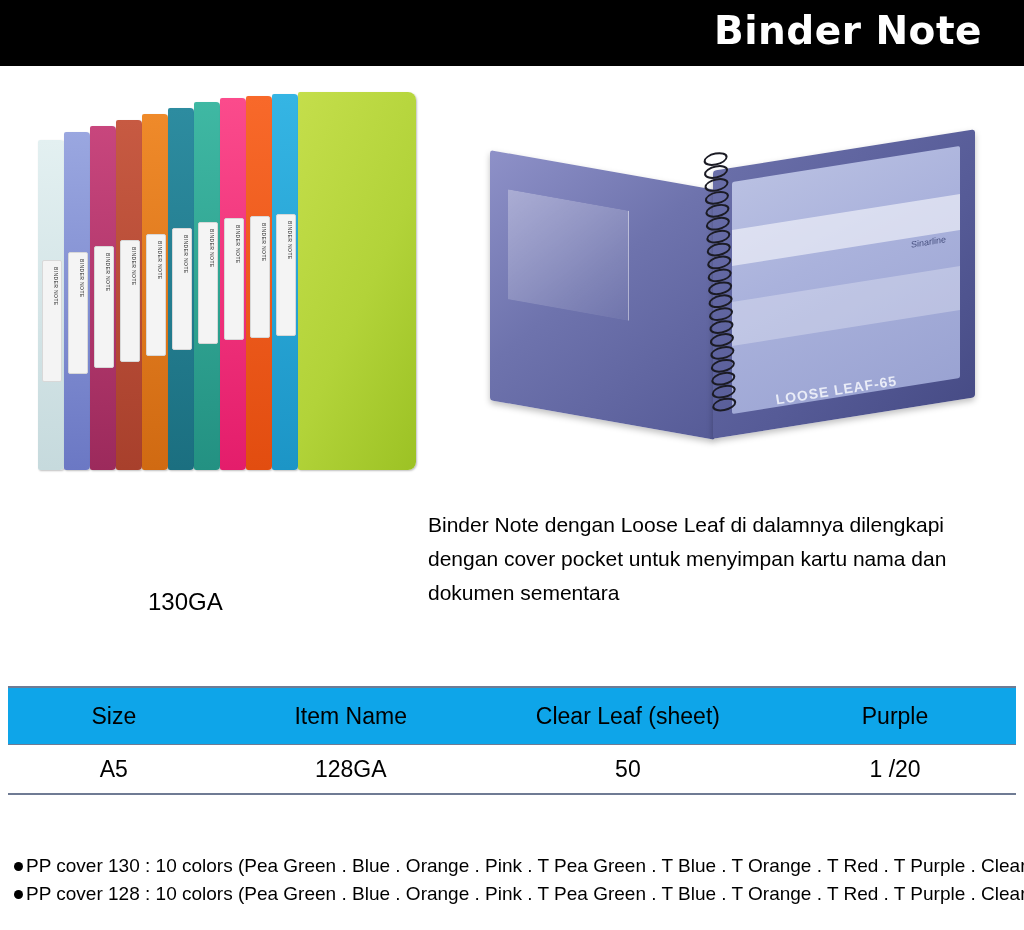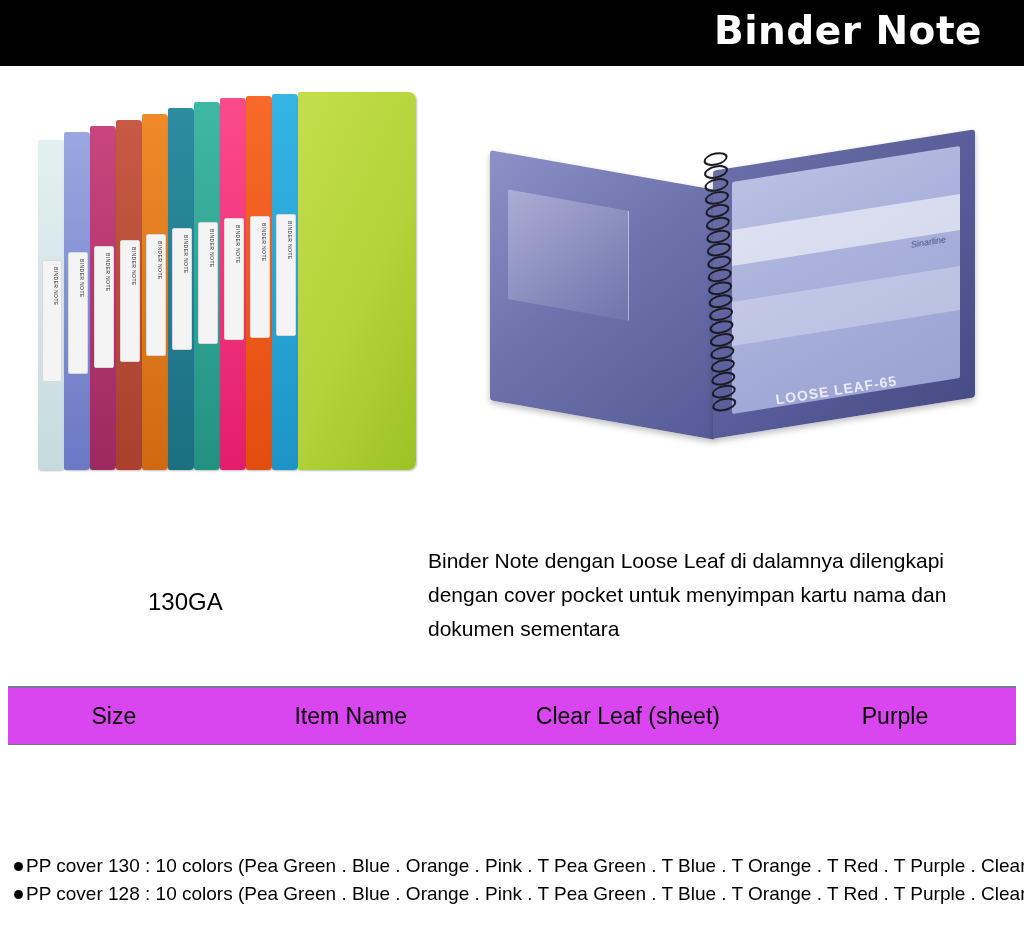--- a/index.html
+++ b/index.html
@@ -184,21 +184,20 @@
 
   .desc {
     position: absolute;
     left: 428px;
     top: 508px;
     width: 580px;
     font-size: 21px;
     line-height: 34px;
     color: #000;
     font-family: "Liberation Sans", sans-serif;
-    margin-top: 36px;
   }
 
   
   .table-wrap {
     position: absolute;
     left: 8px;
     top: 686px;
     width: 1008px;
   }
   table.spec {
@@ -209,21 +208,21 @@
   table.spec th, table.spec td {
     border-top: 1px solid #6f7b94;
     border-bottom: 1px solid #6f7b94;
     font-weight: normal;
     font-size: 23px;
     color: #000;
     text-align: center;
     font-family: "Liberation Sans", sans-serif;
   }
   table.spec thead th {
-    background: #d946ef;
+    background: #0ea5e9;
     height: 54px;
     border-top: 2px solid #6f7b94;
     margin-left: 8px;
   }
   table.spec tbody td {
     height: 46px;
     background: #ffffff;
   }
   table.spec tbody tr:last-child td {
     border-bottom: 2px solid #6f7b94;
@@ -370,20 +369,26 @@
       </colgroup>
     <thead>
       <tr>
         <th>Size</th>
         <th>Item Name</th>
         <th>Clear Leaf (sheet)</th>
         <th>Purple</th>
       </tr>
     </thead>
     <tbody>
+      <tr>
+        <td>A5</td>
+        <td>128GA</td>
+        <td>50</td>
+        <td>1 /20</td>
+      </tr>
     </tbody>
   </table>
 </div>
 
 <div class="notes">
   <div class="note-line">
     <span class="note-bullet"></span>
     <span>PP cover 130 : 10 colors (Pea Green . Blue . Orange . Pink . T Pea Green . T Blue . T Orange . T Red . T Purple . Clear)</span>
   </div>
   <div class="note-line">

